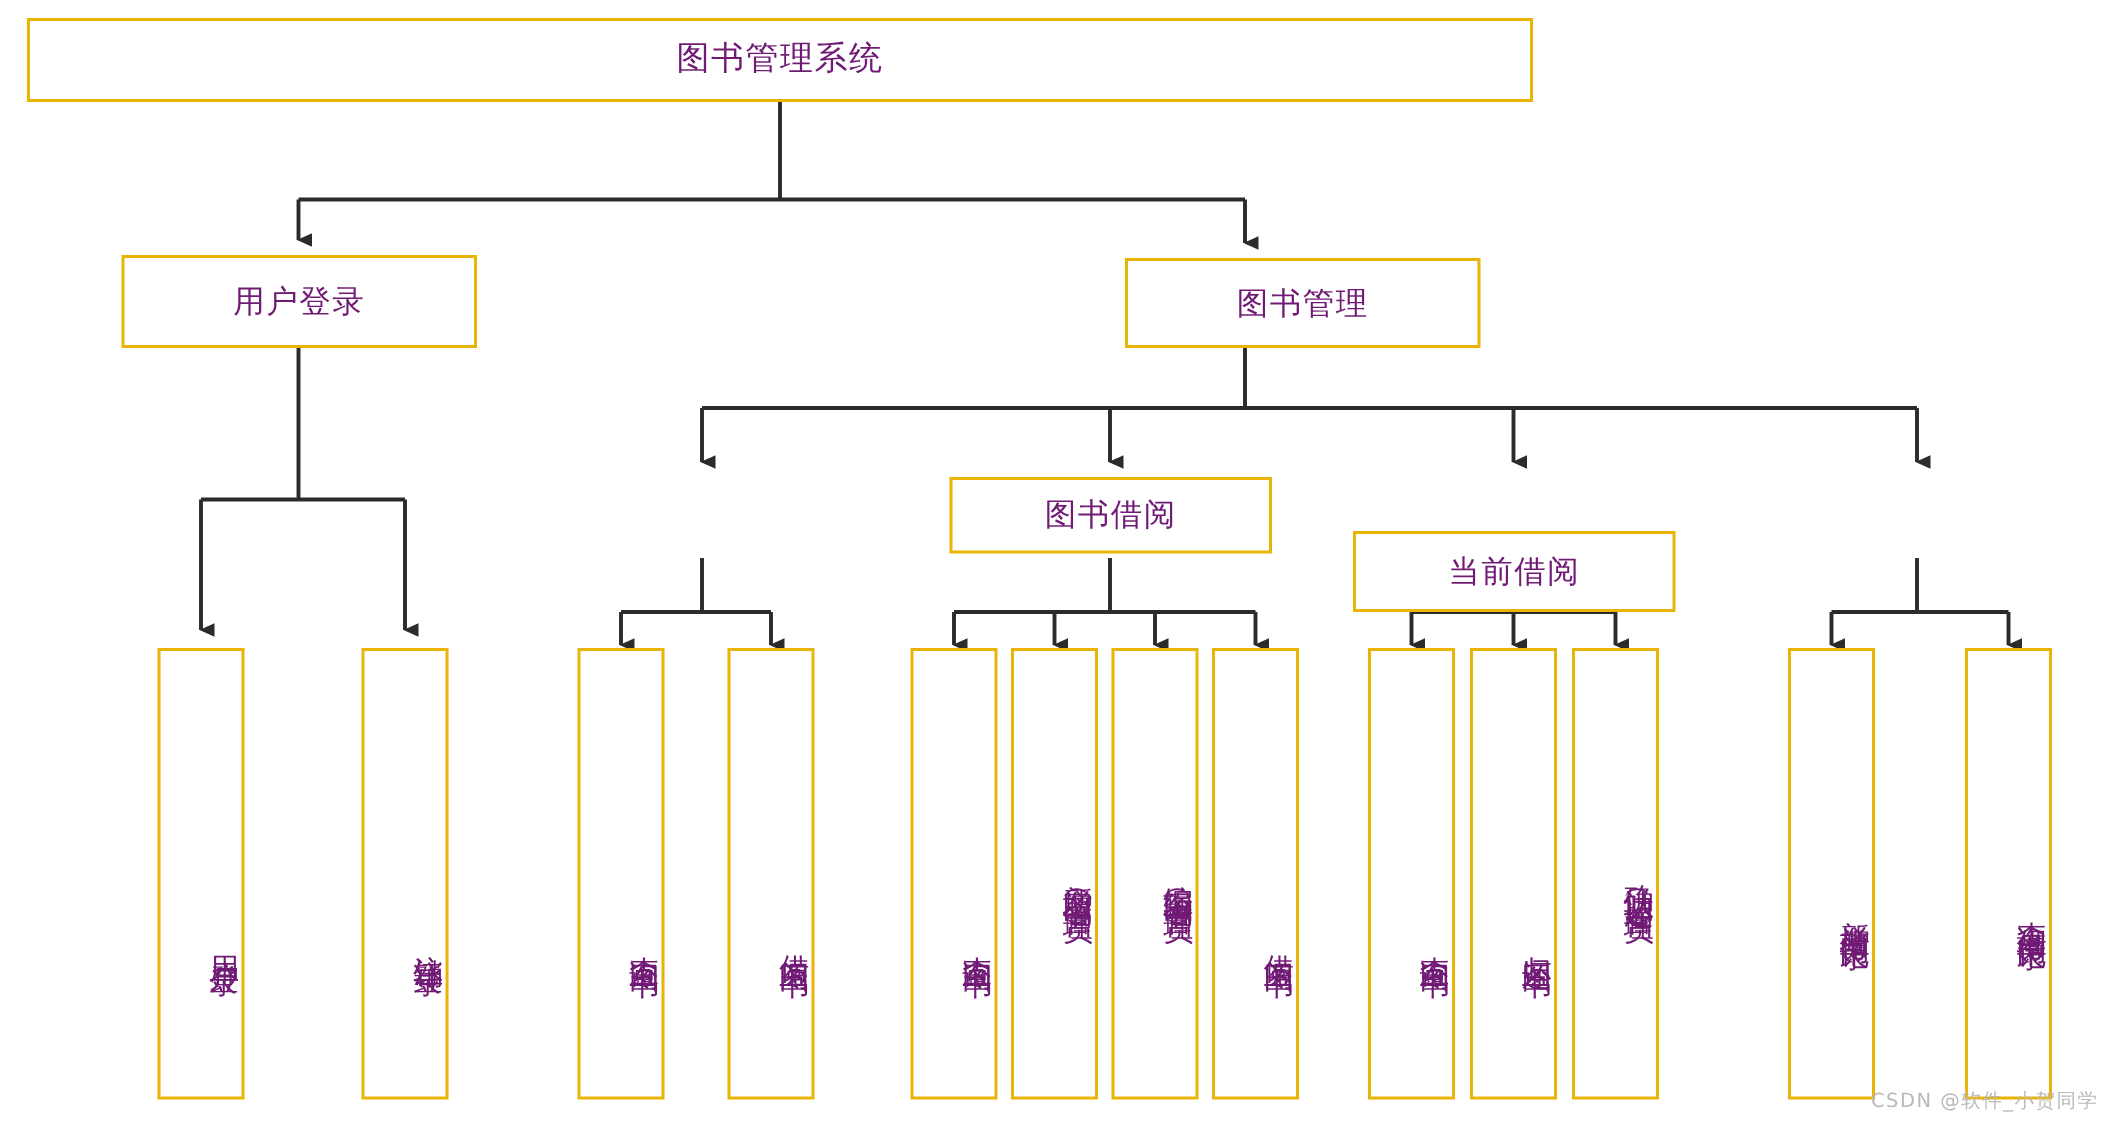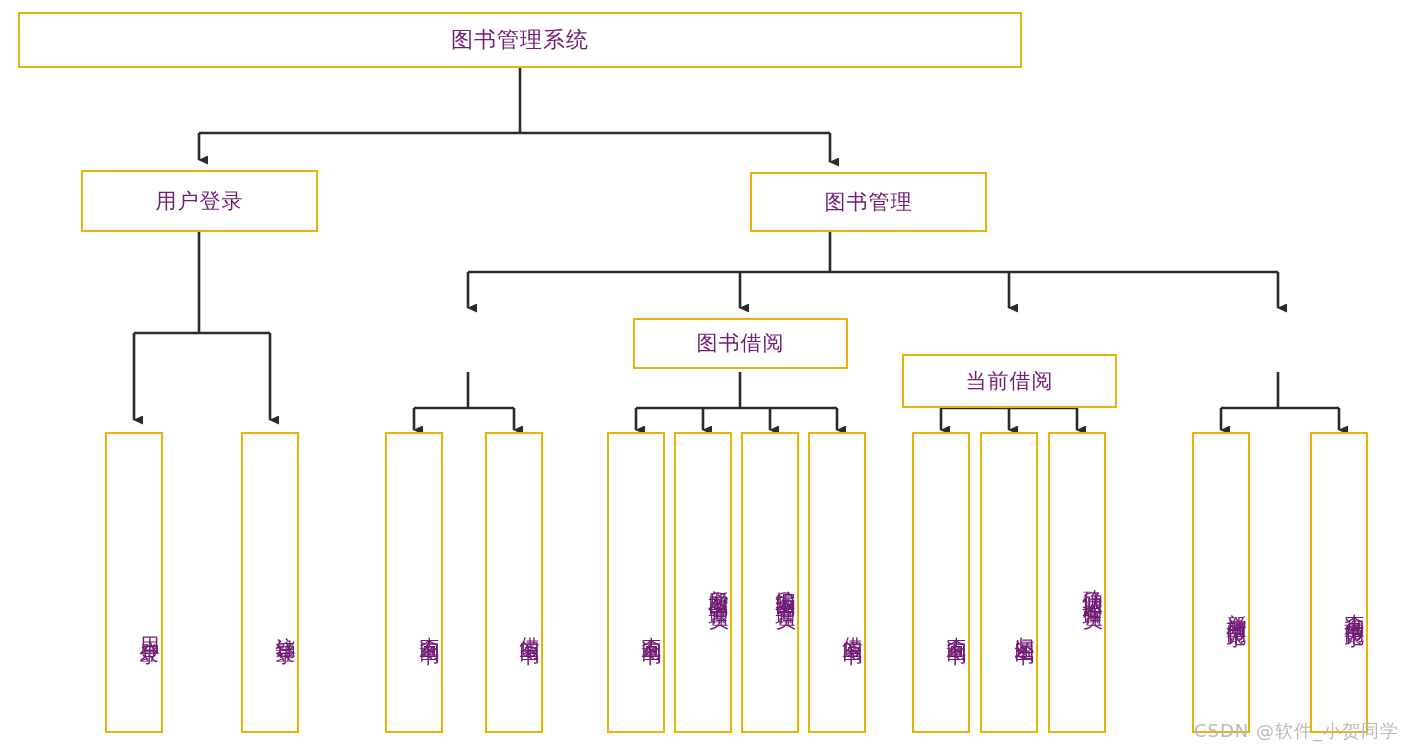--- a/index.html
+++ b/index.html
@@ -50,21 +50,21 @@
     text-orientation:upright;
     display:block;
     white-space:nowrap;
   }
   .node.vert.mid .vlabel{ margin-top:88px; }
   .node.vert.tall .vlabel{ margin-top:10px; }
   .watermark{
     position:absolute;
     right:6px;
     bottom:4px;
-    font-size:18px;
+    font-size:13px;
     color:#b9b9b9;
     letter-spacing:1px;
     white-space:nowrap;
     user-select:none;
   }
 </style>
 </head>
 <body>
 
 <div id="canvas">

